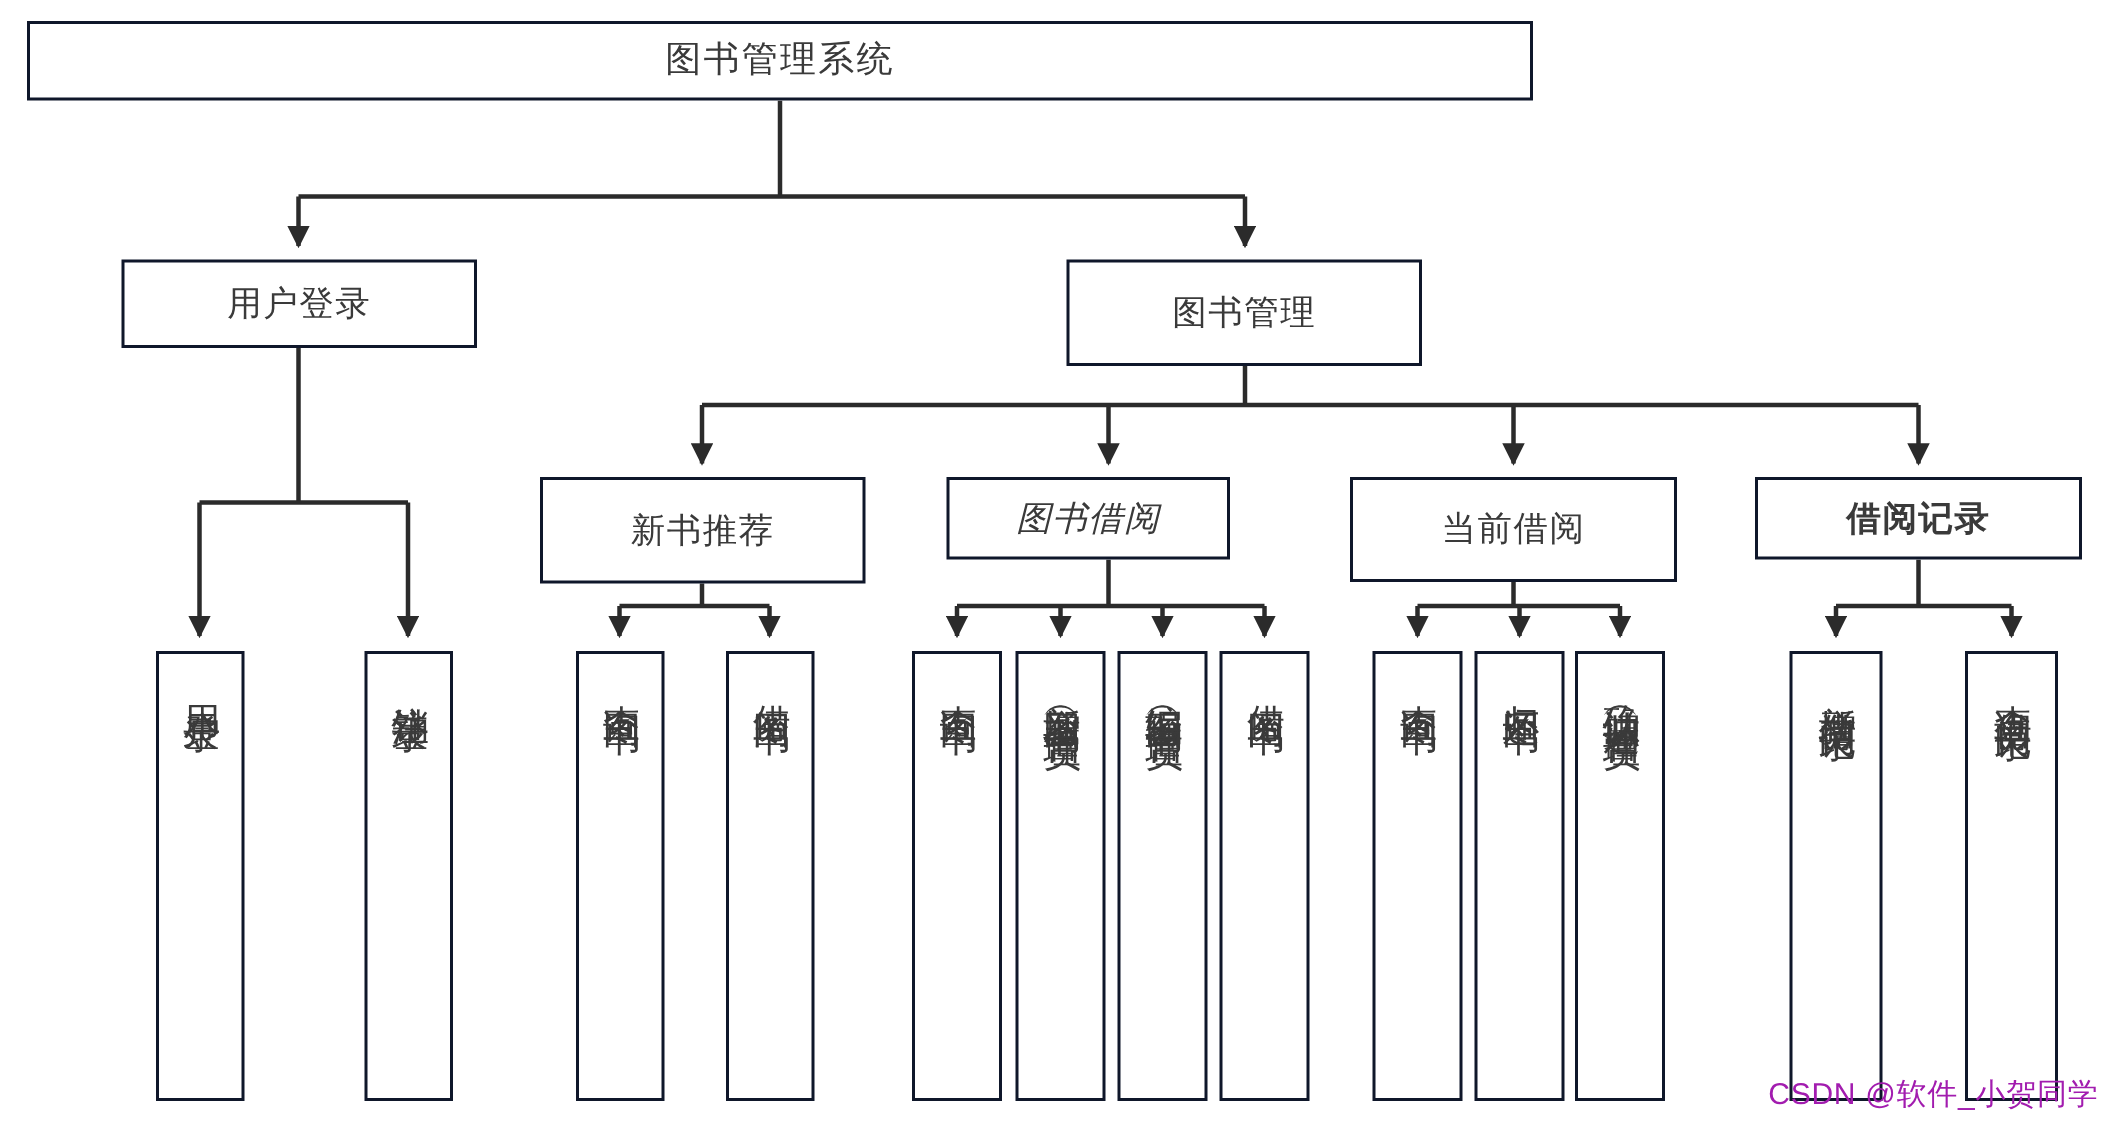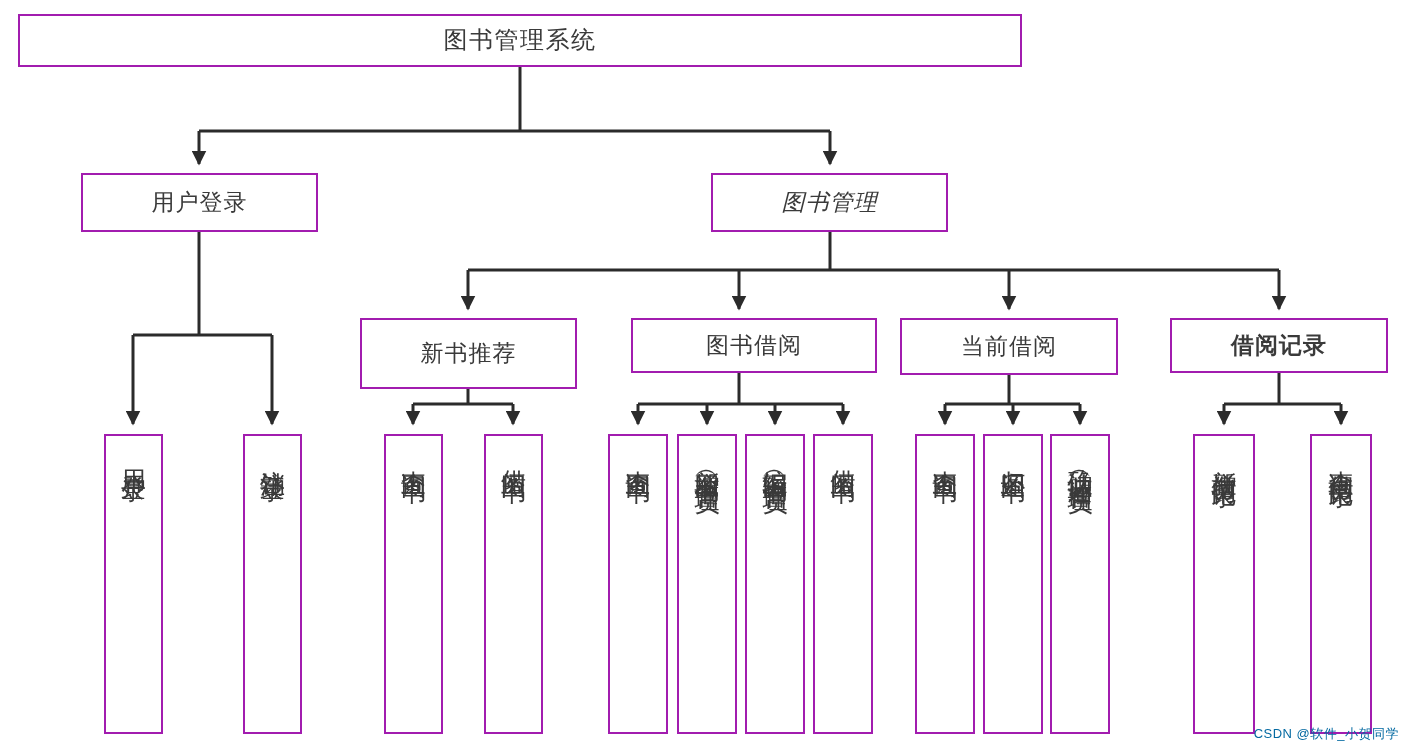--- a/index.html
+++ b/index.html
@@ -22,21 +22,21 @@
     position: absolute;
     left: 0;
     top: 0;
     width: 1405px;
     height: 747px;
   }
   .node {
     position: absolute;
     box-sizing: border-box;
     background: #ffffff;
-    border: 2px solid #a21caf;
+    border: 2px solid #0f172a;
     display: flex;
     align-items: center;
     justify-content: center;
     color: #2f2f2f;
     z-index: 2;
   }
   .node .node-label {
     display: block;
     text-align: center;
     line-height: 1.18;
@@ -63,22 +63,22 @@
     text-orientation: upright;
     font-size: 25px;
     letter-spacing: 3px;
     line-height: 1;
     white-space: nowrap;
   }
   #watermark {
     position: absolute;
     right: 6px;
     bottom: 4px;
-    font-size: 13px;
-    color: #0369a1;
+    font-size: 20px;
+    color: #a21caf;
     letter-spacing: 0.5px;
     white-space: nowrap;
     z-index: 5;
     pointer-events: none;
   }
 </style>
 </head>
 <body>
 
 <div id="diagram-root">
@@ -133,31 +133,31 @@
     </g>
   </svg>
 
   <div class="node horiz root" style="left:18px; top:14px; width:1004px; height:53px;">
     <span class="node-label">图书管理系统</span>
   </div>
 
   <div class="node horiz" style="left:81px; top:173px; width:237px; height:59px;">
     <span class="node-label">用户登录</span>
   </div>
-  <div class="node horiz" style="left:711px; top:173px; width:237px; height:59px;font-style:italic;">
+  <div class="node horiz" style="left:711px; top:173px; width:237px; height:71px;">
     <span class="node-label">图书管理</span>
   </div>
 
   <div class="node horiz" style="left:360px; top:318px; width:217px; height:71px;">
     <span class="node-label">新书推荐</span>
   </div>
-  <div class="node horiz" style="left:631px; top:318px; width:246px; height:55px;">
+  <div class="node horiz" style="left:631px; top:318px; width:189px; height:55px;font-style:italic;">
     <span class="node-label">图书借阅</span>
   </div>
-  <div class="node horiz" style="left:900px; top:318px; width:218px; height:57px;">
+  <div class="node horiz" style="left:900px; top:318px; width:218px; height:70px;">
     <span class="node-label">当前借阅</span>
   </div>
   <div class="node horiz" style="left:1170px; top:318px; width:218px; height:55px;font-weight:bold;">
     <span class="node-label">借阅记录</span>
   </div>
 
   <div class="node vert" style="left:104px; top:434px; width:59px; height:300px;">
     <span class="node-label">用户登录</span>
   </div>
   <div class="node vert" style="left:243px; top:434px; width:59px; height:300px;">

